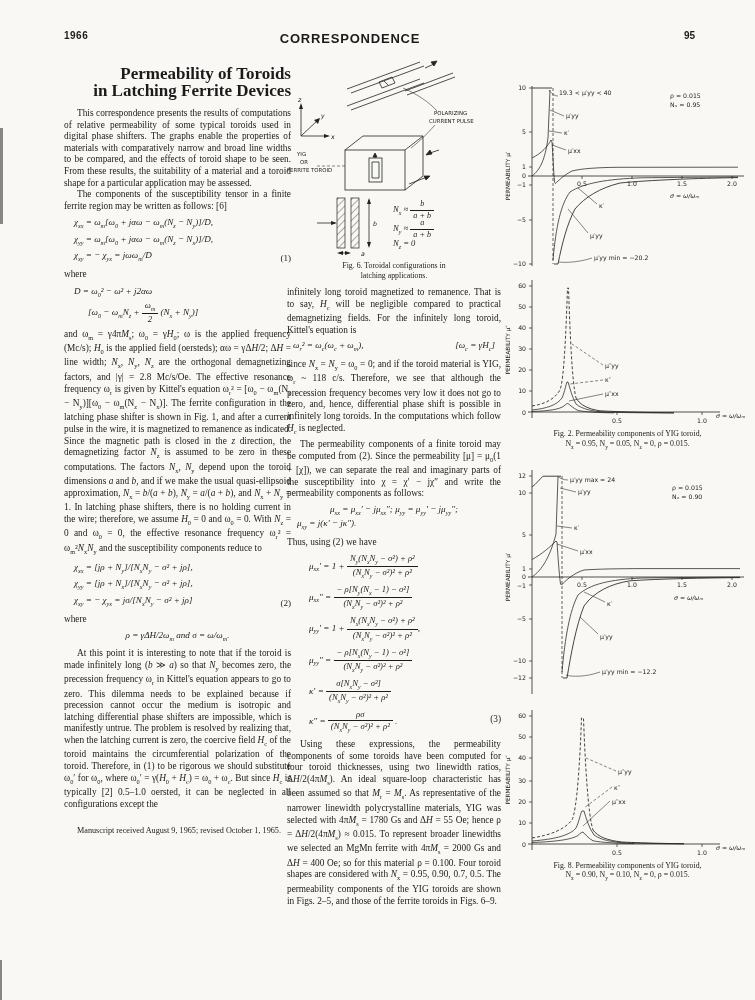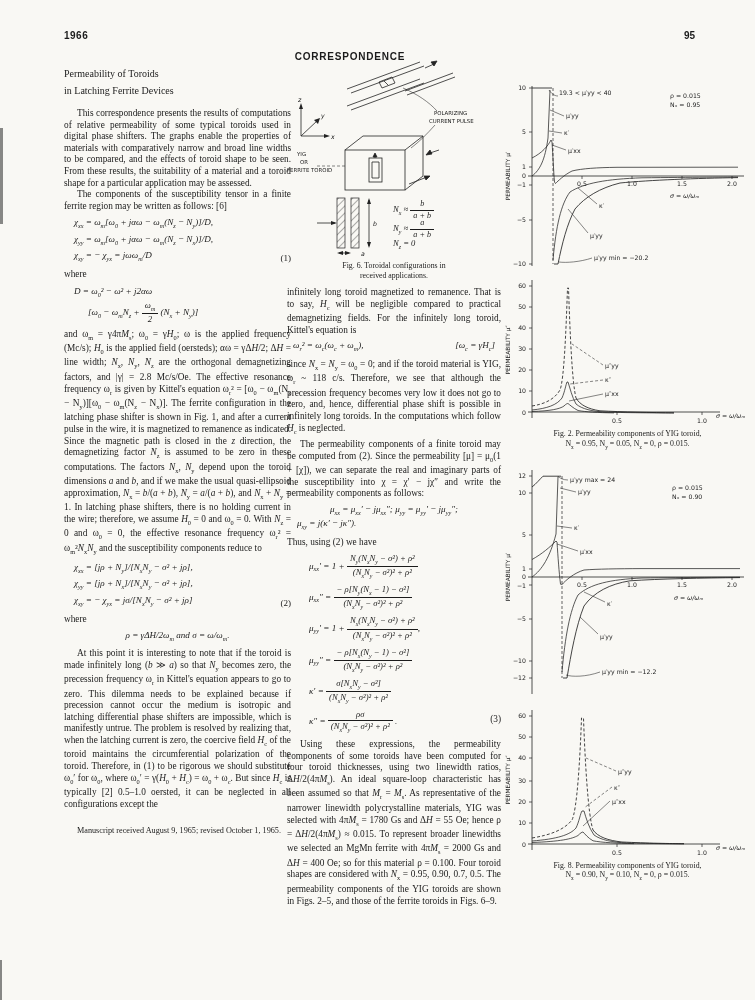--- a/index.html
+++ b/index.html
@@ -1,28 +1,28 @@
 <!DOCTYPE html>
 <html><head>
 <meta charset="utf-8">
 <style>
   html,body{margin:0;padding:0;}
   body{width:755px;height:1000px;position:relative;background:#f9f8f4;color:#1b1b1b;
        font-family:"Liberation Serif","DejaVu Serif",serif;overflow:hidden;}
   .hdr-year{position:absolute;left:64px;top:30px;font-size:10px;font-weight:bold;
             font-family:"Liberation Sans",sans-serif;letter-spacing:.5px;}
-  .hdr-head{position:absolute;left:235px;top:31px;width:230px;text-align:center;font-size:10px;
-            font-weight:bold;font-family:"Liberation Sans",sans-serif;letter-spacing:.8px;margin-top:20px;}
+  .hdr-head{position:absolute;left:235px;top:31px;width:230px;text-align:center;font-size:13px;
+            font-weight:bold;font-family:"Liberation Sans",sans-serif;letter-spacing:.8px;}
   .hdr-page{position:absolute;left:684px;top:30px;font-size:10px;font-weight:bold;
             font-family:"Liberation Sans",sans-serif;}
   .col{position:absolute;font-size:9.3px;line-height:11.6px;text-align:justify;}
   .col1{left:64px;top:66px;width:227px;}
   .col2{left:287px;top:58px;width:214px;}
   .col3{left:502px;top:76px;width:251px;}
-  h1.title{font-size:10px;line-height:16.5px;font-weight:normal;margin:0 0 9px 0;text-align:left;}
+  h1.title{font-size:17px;line-height:16.5px;font-weight:bold;margin:0 0 9px 0;text-align:right;}
   p{margin:0;text-indent:13px;}
   sub{font-size:68%;}
   i{font-style:italic;}
   .eq{font-style:italic;margin:4px 0 4px 10px;text-align:left;text-indent:0;position:relative;
       font-size:9.1px;line-height:12.5px;}
   .eq .eqnum{position:absolute;right:0;bottom:1px;font-style:normal;}
   .where{text-indent:0;margin:2px 0;}
   .ceq{text-align:center;text-indent:0;font-style:italic;margin:4px 0;font-size:9.1px;}
   .ceq2{display:flex;justify-content:space-between;padding:0 6px;font-style:italic;margin:4px 0;font-size:9.1px;}
   .frac{display:inline-block;vertical-align:middle;text-align:center;line-height:1.08;font-size:95%;}
@@ -160,21 +160,21 @@
         <text class="sti" x="86" y="168">b</text>
         <text class="sti" x="74" y="198">a</text>
       </g>
     </svg>
     <div class="f1f" style="left:106px;top:142px;">N<sub>x</sub> ≈ <span class="frac"><span class="nm">b</span><span class="dn">a + b</span></span></div>
     <div class="f1f" style="left:106px;top:161px;">N<sub>y</sub> ≈ <span class="frac"><span class="nm">a</span><span class="dn">a + b</span></span></div>
     <div class="f1f" style="left:106px;top:181px;">N<sub>z</sub> = 0</div>
   </div>
   <div class="figcap">
     <span>Fig. 6.  Toroidal configurations in</span><br>
-    <span>received applications.</span>
+    <span>latching applications.</span>
   </div>
   <p class="where">infinitely long toroid magnetized to remanence. That is to say, <i>H</i><sub>c</sub> will be negligible compared to practical demagnetizing fields. For the infinitely long toroid, Kittel's equation is</p>
   <div class="ceq2">
     <span>ω<sub>r</sub>² = ω<sub>c</sub>(ω<sub>c</sub> + ω<sub>m</sub>),</span>
     <span>[ω<sub>c</sub> = γH<sub>c</sub>]</span>
   </div>
   <p class="where">since <i>N</i><sub>x</sub> = <i>N</i><sub>y</sub> = ω<sub>0</sub> = 0; and if the toroid material is YIG, ω<sub>r</sub> ~ 118 c/s. Therefore, we see that although the precession frequency becomes very low it does not go to zero, and, hence, differential phase shift is possible in infinitely long toroids. In the computations which follow <i>H</i><sub>c</sub> is neglected.</p>
   <p>The permeability components of a finite toroid may be computed from (2). Since the permeability [μ] = μ<sub>0</sub>(1 + [χ]), we can separate the real and imaginary parts of the susceptibility into χ = χ′ − jχ″ and write the permeability components as follows:</p>
   <div class="ceq">
     <div>μ<sub>xx</sub> = μ<sub>xx</sub>′ − jμ<sub>xx</sub>″;  μ<sub>yy</sub> = μ<sub>yy</sub>′ − jμ<sub>yy</sub>″;</div>

